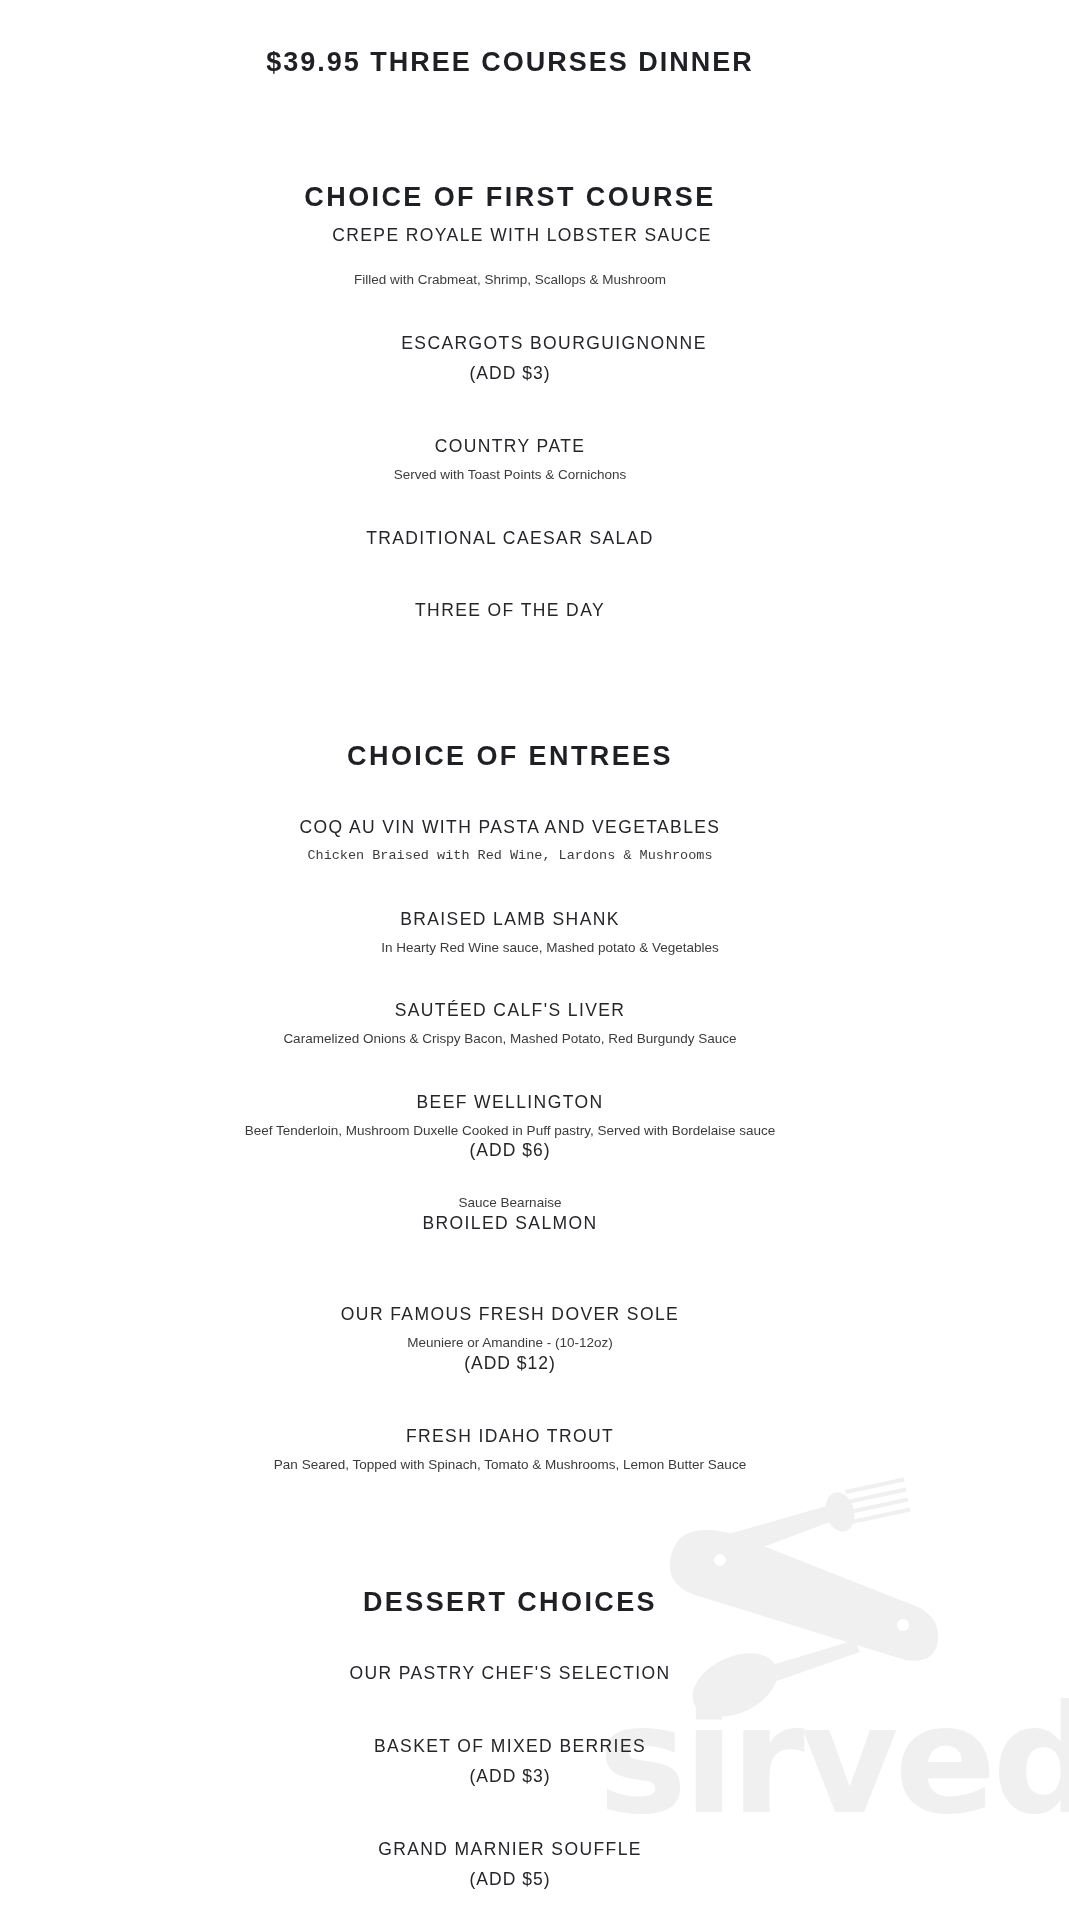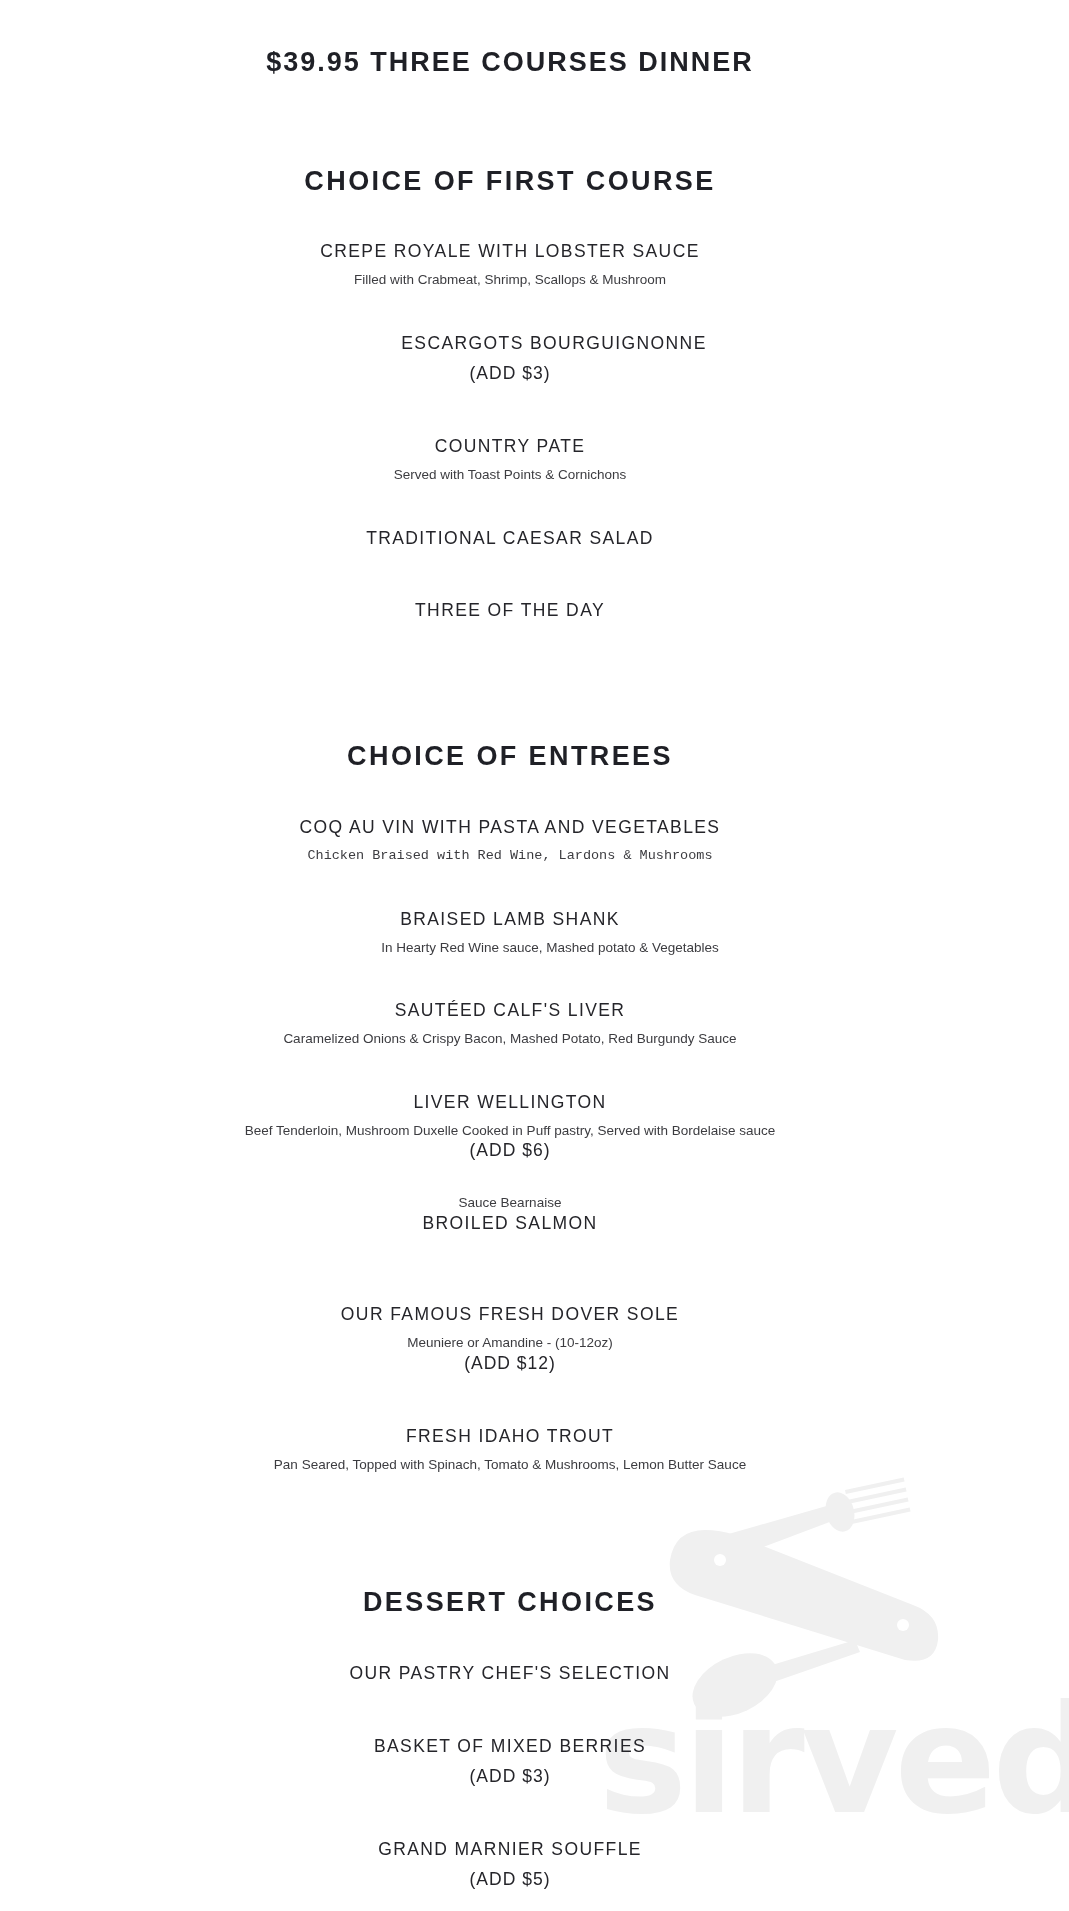--- a/index.html
+++ b/index.html
@@ -94,23 +94,23 @@
   </g>
   <g fill="#ffffff">
     <circle cx="125" cy="90" r="6"></circle>
     <circle cx="308" cy="155" r="6"></circle>
   </g>
 </svg>
 <div class="watermark-text">sirved</div>
 
 <div class="line menu-title" style="top:47px;">$39.95 THREE COURSES DINNER</div>
 
-<div class="line section-title" style="top:166px;">CHOICE OF FIRST COURSE</div>
+<div class="line section-title" style="top:182px;">CHOICE OF FIRST COURSE</div>
 
-<div class="line item-name" style="top:241px;">CREPE ROYALE WITH LOBSTER SAUCE</div>
+<div class="line item-name" style="top:225px;padding-left:12px;">CREPE ROYALE WITH LOBSTER SAUCE</div>
 <div class="line item-desc" style="top:272px;">Filled with Crabmeat, Shrimp, Scallops &amp; Mushroom</div>
 
 <div class="line item-name" style="top:333px;padding-left:44px;">ESCARGOTS BOURGUIGNONNE</div>
 <div class="line item-price" style="top:363px;">(ADD $3)</div>
 
 <div class="line item-name" style="top:436px;">COUNTRY PATE</div>
 <div class="line item-desc" style="top:467px;">Served with Toast Points &amp; Cornichons</div>
 
 <div class="line item-name" style="top:528px;">TRADITIONAL CAESAR SALAD</div>
 
@@ -120,21 +120,21 @@
 
 <div class="line item-name" style="top:817px;">COQ AU VIN WITH PASTA AND VEGETABLES</div>
 <div class="line item-desc" style="top:848px;font-family:Liberation Mono, monospace;">Chicken Braised with Red Wine, Lardons &amp; Mushrooms</div>
 
 <div class="line item-name" style="top:909px;">BRAISED LAMB SHANK</div>
 <div class="line item-desc" style="top:940px;margin-left:40px;">In Hearty Red Wine sauce, Mashed potato &amp; Vegetables</div>
 
 <div class="line item-name" style="top:1000px;">SAUTÉED CALF'S LIVER</div>
 <div class="line item-desc" style="top:1031px;">Caramelized Onions &amp; Crispy Bacon, Mashed Potato, Red Burgundy Sauce</div>
 
-<div class="line item-name" style="top:1092px;">LIVER WELLINGTON</div>
+<div class="line item-name" style="top:1092px;">BEEF WELLINGTON</div>
 <div class="line item-desc" style="top:1123px;">Beef Tenderloin, Mushroom Duxelle Cooked in Puff pastry, Served with Bordelaise sauce</div>
 <div class="line item-price" style="top:1140px;">(ADD $6)</div>
 
 <div class="line item-name" style="top:1213px;">BROILED SALMON</div>
 <div class="line item-desc" style="top:1195px;">Sauce Bearnaise</div>
 
 <div class="line item-name" style="top:1304px;">OUR FAMOUS FRESH DOVER SOLE</div>
 <div class="line item-desc" style="top:1335px;">Meuniere or Amandine - (10-12oz)</div>
 <div class="line item-price" style="top:1353px;">(ADD $12)</div>
 

